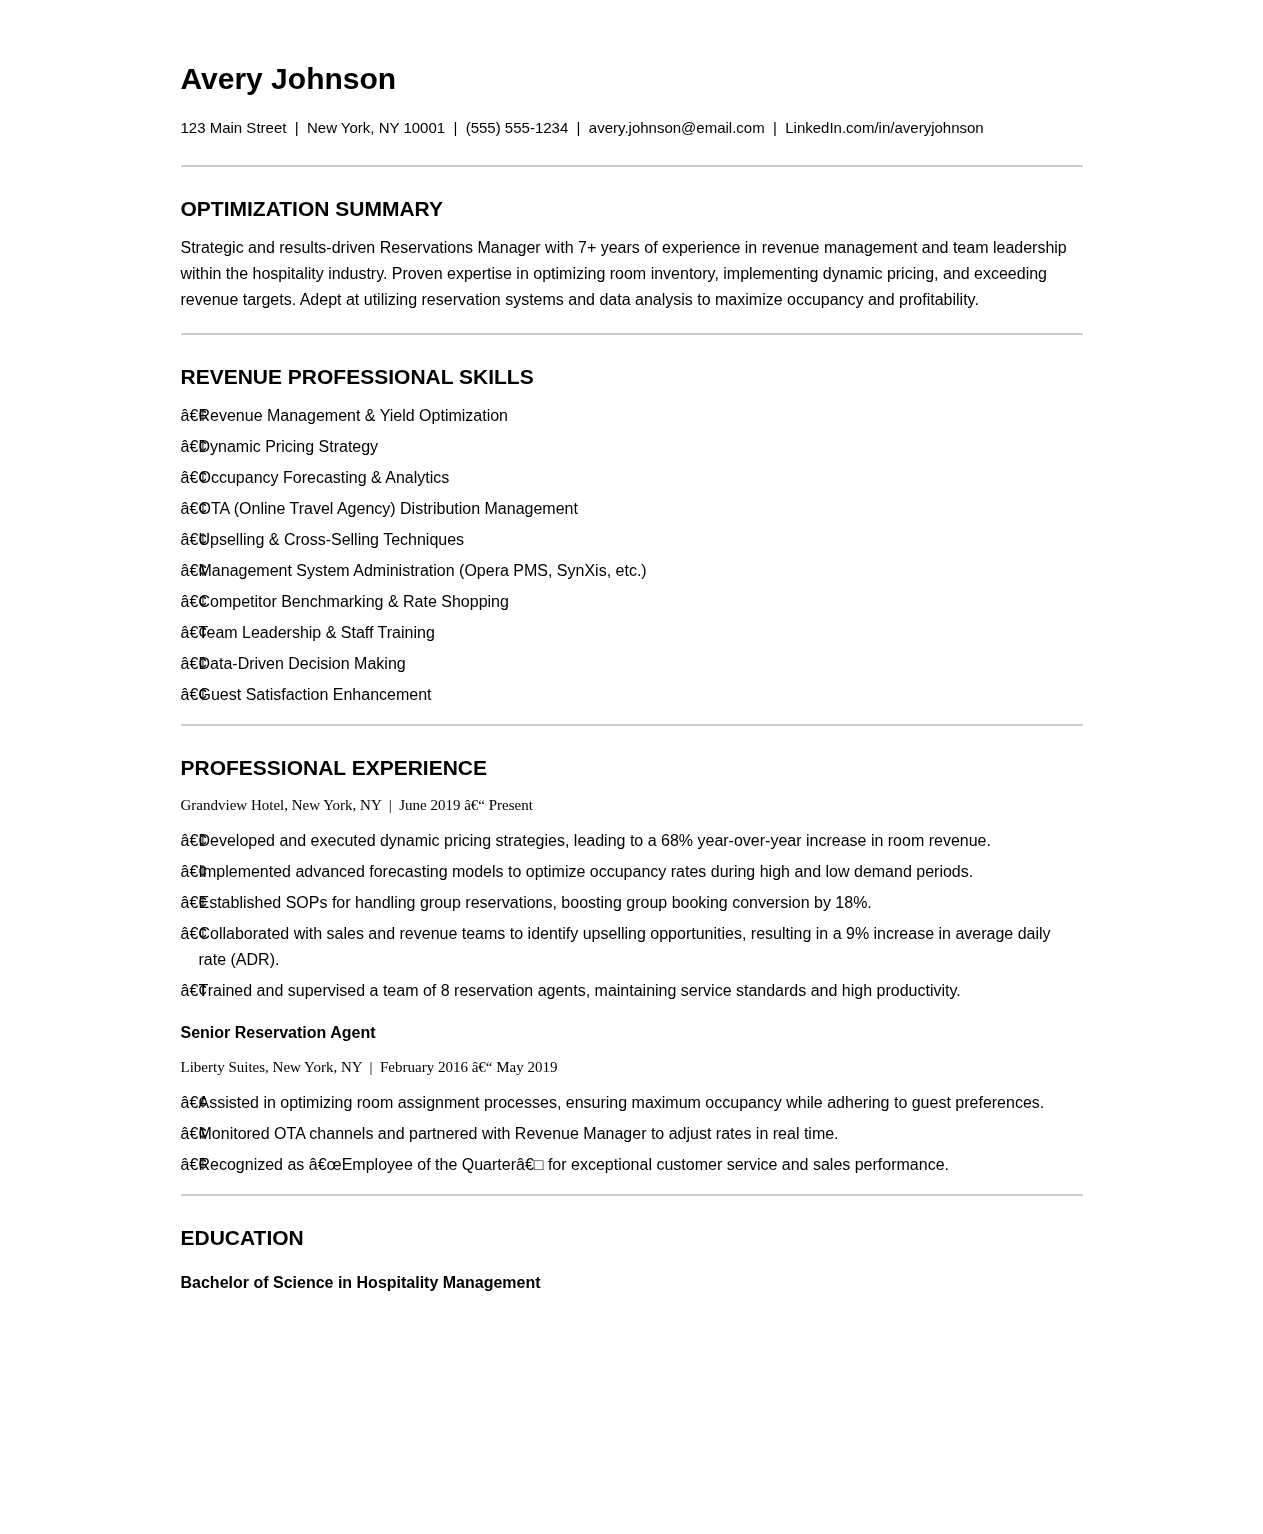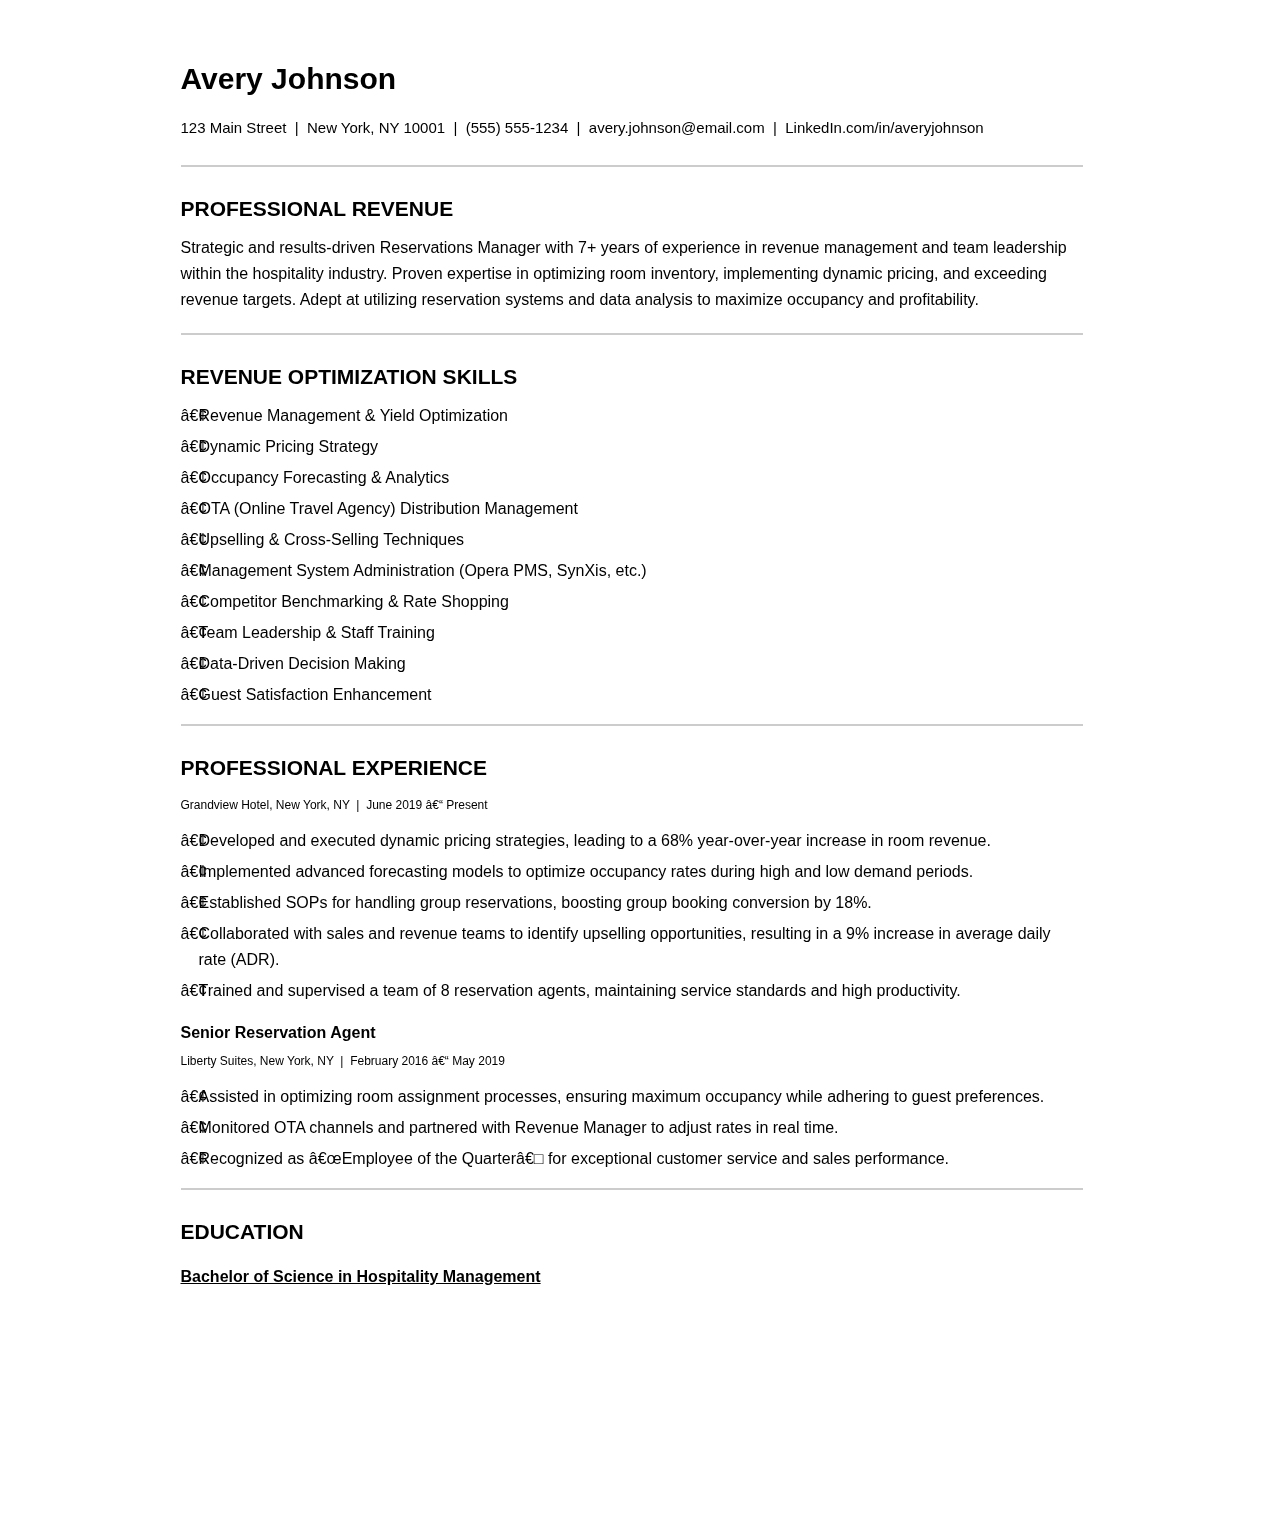--- a/index.html
+++ b/index.html
@@ -60,54 +60,54 @@
     left: 0;
     top: 0;
   }
   .job h3.job-title {
     font-size: 16px;
     font-weight: bold;
     margin: 18px 0 4px 0;
     line-height: 22px;
   }
   .job .job-meta {
-    font-size: 12px;
-    line-height: 22px;
-    margin: 6px 0 8px 0;
+    font-size: 15px;
+    line-height: 22px;
+    margin: 12px 0 8px 0;
     white-space: pre-wrap;
+    font-family: Liberation Serif, serif;
   }
   h3.degree {
     font-size: 16px;
     font-weight: bold;
     margin: 22px 0 0 0;
     line-height: 22px;
-    text-decoration: underline;
   }
 </style>
 </head>
 <body>
 
 <div class="page">
 
   <header>
     <h1 class="name">Avery Johnson</h1>
     <div class="contact">123 Main Street  |  New York, NY 10001  |  (555) 555-1234  |  avery.johnson@email.com  |  LinkedIn.com/in/averyjohnson</div>
   </header>
 
   <hr class="rule">
 
   <section>
-    <h2 class="section-title">PROFESSIONAL REVENUE</h2>
+    <h2 class="section-title">OPTIMIZATION SUMMARY</h2>
     <p class="body-text">Strategic and results-driven Reservations Manager with 7+ years of experience in revenue management and team leadership within the hospitality industry. Proven expertise in optimizing room inventory, implementing dynamic pricing, and exceeding revenue targets. Adept at utilizing reservation systems and data analysis to maximize occupancy and profitability.</p>
   </section>
 
   <hr class="rule">
 
   <section>
-    <h2 class="section-title">REVENUE OPTIMIZATION SKILLS</h2>
+    <h2 class="section-title">REVENUE PROFESSIONAL SKILLS</h2>
     <ul class="bullet-list">
 
         <li class="bullet-item">
           <span class="marker">â€¢</span>
           <span class="bullet-text">Revenue Management &amp; Yield Optimization</span>
         </li>
 
         <li class="bullet-item">
           <span class="marker">â€¢</span>
           <span class="bullet-text">Dynamic Pricing Strategy</span>

